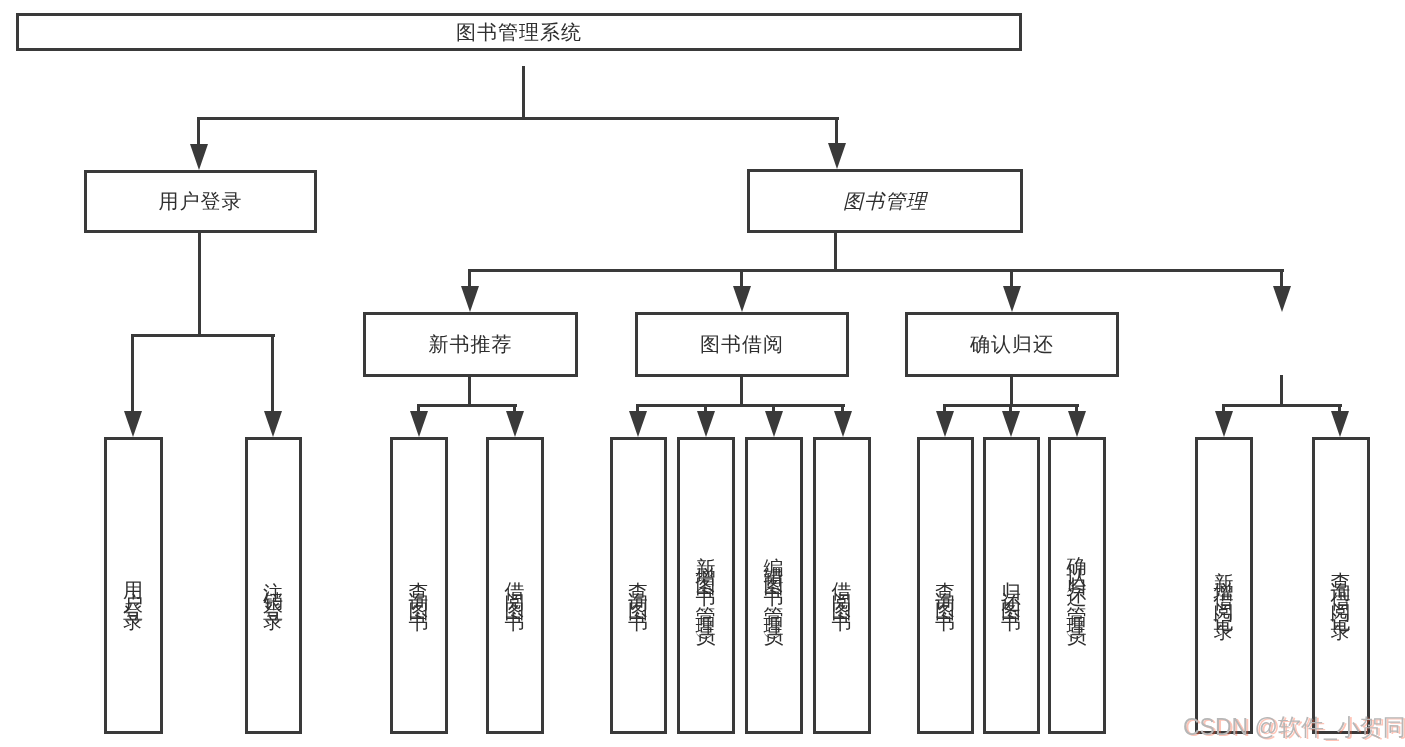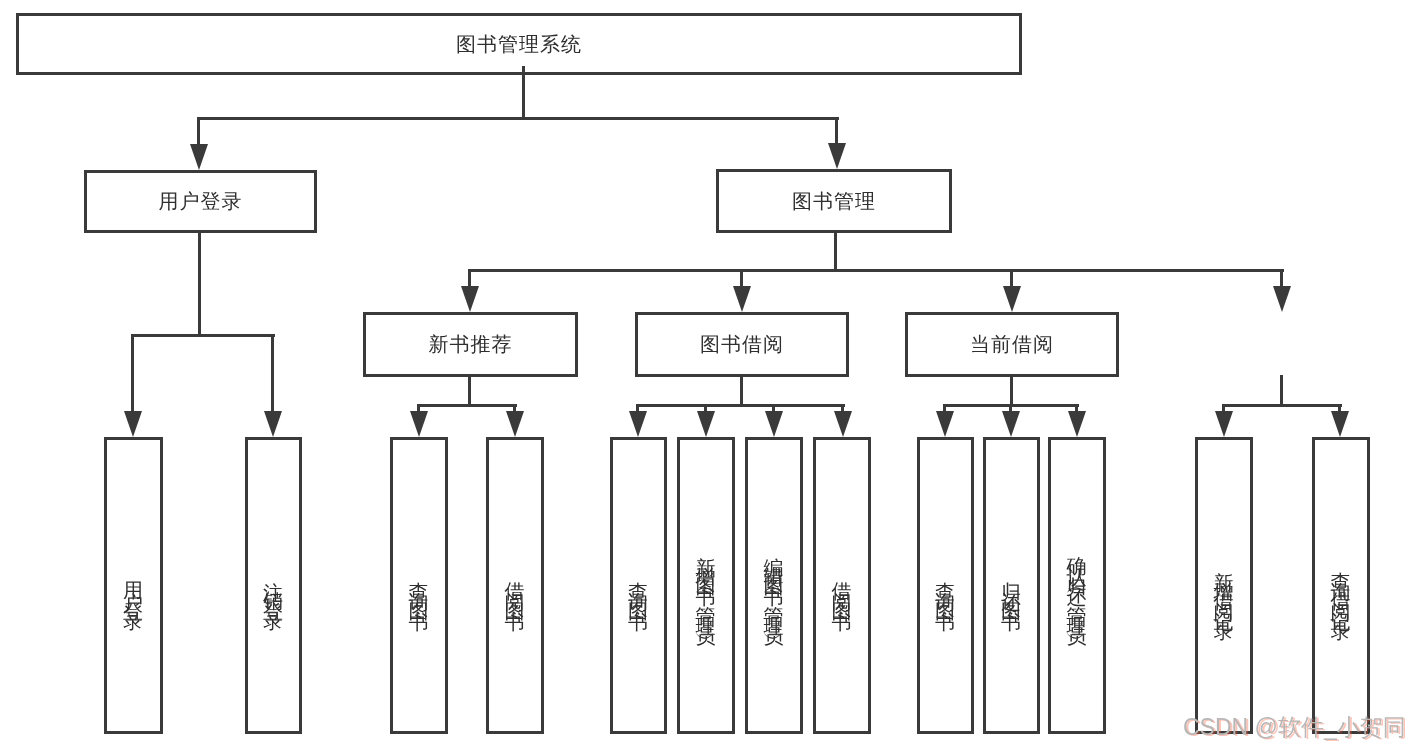--- a/index.html
+++ b/index.html
@@ -41,35 +41,35 @@
     text-shadow:2px 1px 0 rgba(252,85,49,0.35);
     white-space:nowrap;
     z-index:5;
   }
 </style>
 </head>
 <body>
 
 <div id="canvas">
 
-  <div class="node" style="left:16px;top:13px;width:1006px;height:62px;">
+  <div class="node" style="left:16px;top:13px;width:1006px;height:38px;">
     <span>图书管理系统</span>
   </div>
 
   <div class="vl" style="left:522px;top:66px;height:52px;"></div>
   <div class="hl" style="left:198px;top:117px;width:641px;"></div>
   <div class="vl" style="left:197px;top:117px;height:30px;"></div>
   <div class="ah" style="left:190px;top:144px;"></div>
   <div class="vl" style="left:835px;top:117px;height:30px;"></div>
   <div class="ah" style="left:828px;top:143px;"></div>
 
   <div class="node" style="left:84px;top:170px;width:233px;height:63px;">
     <span>用户登录</span>
   </div>
-  <div class="node" style="left:716px;top:169px;width:236px;height:64px;">
+  <div class="node" style="left:747px;top:169px;width:276px;height:64px;font-style:italic;">
     <span>图书管理</span>
   </div>
 
   <div class="vl" style="left:198px;top:231px;height:105px;"></div>
   <div class="hl" style="left:131px;top:334px;width:144px;"></div>
   <div class="vl" style="left:131px;top:334px;height:80px;"></div>
   <div class="ah" style="left:124px;top:411px;"></div>
   <div class="vl" style="left:271px;top:334px;height:80px;"></div>
   <div class="ah" style="left:264px;top:411px;"></div>
 
@@ -84,21 +84,21 @@
   <div class="vl" style="left:1280px;top:269px;height:22px;"></div>
   <div class="ah" style="left:1273px;top:286px;"></div>
 
   <div class="node" style="left:363px;top:312px;width:215px;height:65px;">
     <span>新书推荐</span>
   </div>
   <div class="node" style="left:635px;top:312px;width:214px;height:65px;">
     <span>图书借阅</span>
   </div>
   <div class="node" style="left:905px;top:312px;width:214px;height:65px;">
-    <span>当前借阅</span>
+    <span>确认归还</span>
   </div>
 
   <div class="vl" style="left:468px;top:375px;height:32px;"></div>
   <div class="hl" style="left:417px;top:404px;width:100px;"></div>
   <div class="vl" style="left:417px;top:404px;height:10px;"></div>
   <div class="ah" style="left:410px;top:411px;"></div>
   <div class="vl" style="left:513px;top:404px;height:10px;"></div>
   <div class="ah" style="left:506px;top:411px;"></div>
 
   <div class="vl" style="left:740px;top:375px;height:32px;"></div>

